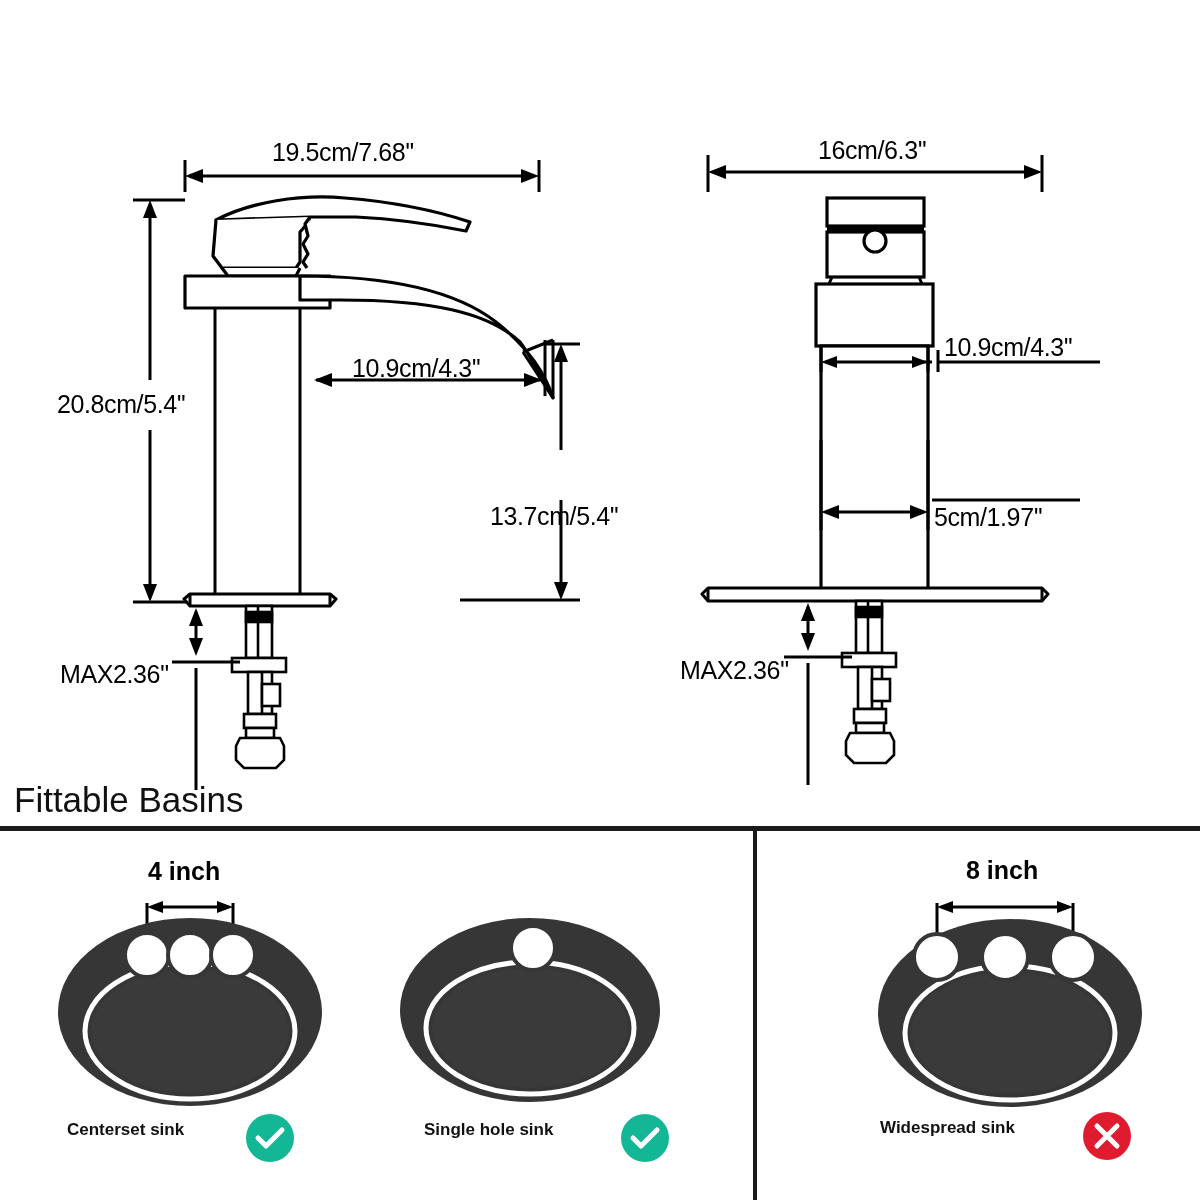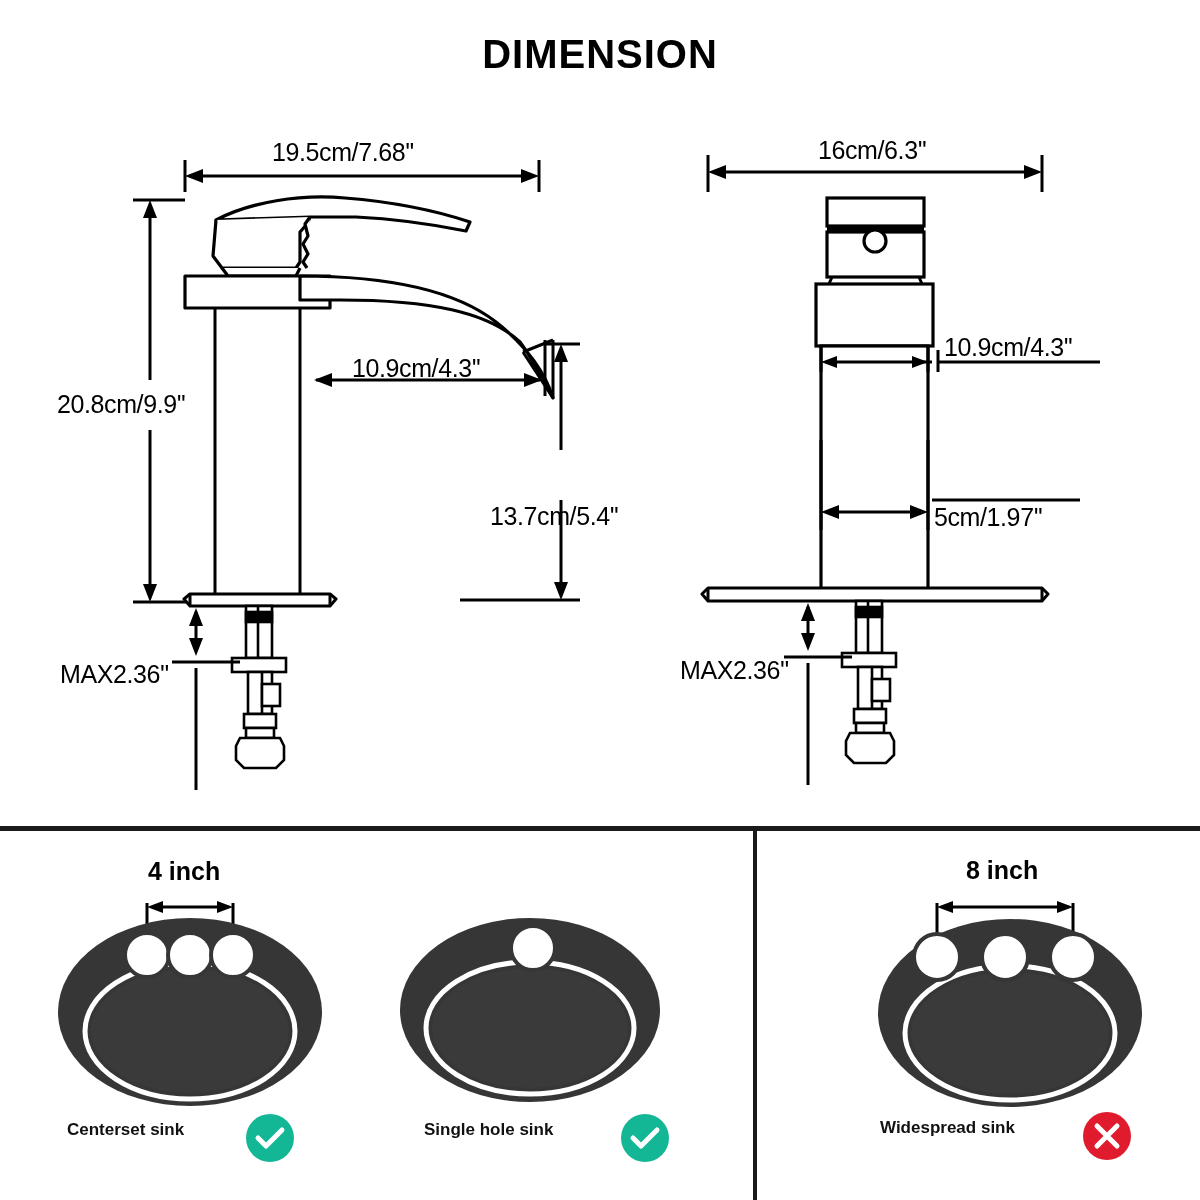--- a/index.html
+++ b/index.html
@@ -71,21 +71,20 @@
     color:#000;
   }
 
   svg{display:block;overflow:visible;}
 </style>
 </head>
 <body>
 
 <div id="root">
 
-  <div id="title">DIMENSION</div>
 
   <svg class="abs" style="left:0px;top:0px;" width="700" height="830">
 
     <g stroke="#000" stroke-width="3" fill="none">
       <line x1="185" y1="160" x2="185" y2="192"></line>
       <line x1="539" y1="160" x2="539" y2="192"></line>
       <line x1="191" y1="176" x2="533" y2="176"></line>
     </g>
     <polygon points="185,176 203,169 203,183" fill="#000"></polygon>
     <polygon points="539,176 521,169 521,183" fill="#000"></polygon>
@@ -189,21 +188,21 @@
       <line x1="545" y1="344" x2="580" y2="344"></line>
       <line x1="460" y1="600" x2="580" y2="600"></line>
       <line x1="561" y1="350" x2="561" y2="450"></line>
       <line x1="561" y1="500" x2="561" y2="594"></line>
     </g>
     <polygon points="561,344 554,362 568,362" fill="#000"></polygon>
     <polygon points="561,600 554,582 568,582" fill="#000"></polygon>
   </svg>
 
   <div class="dimlabel" style="left:272px;top:138px;">19.5cm/7.68''</div>
-  <div class="dimlabel" style="left:57px;top:390px;">20.8cm/9.9''</div>
+  <div class="dimlabel" style="left:57px;top:390px;">20.8cm/5.4''</div>
   <div class="dimlabel" style="left:352px;top:354px;">10.9cm/4.3''</div>
   <div class="dimlabel" style="left:490px;top:458px;margin-top:44px;">13.7cm/5.4''</div>
   <div class="dimlabel" style="left:60px;top:660px;">MAX2.36''</div>
 
   <svg class="abs" style="left:680px;top:0px;" width="520" height="830">
 
     <g stroke="#000" stroke-width="3" fill="none">
       <line x1="28" y1="155" x2="28" y2="192"></line>
       <line x1="362" y1="155" x2="362" y2="192"></line>
       <line x1="34" y1="172" x2="356" y2="172"></line>
@@ -273,20 +272,21 @@
     </g>
     <polygon points="141,512 159,505 159,519" fill="#000"></polygon>
     <polygon points="248,512 230,505 230,519" fill="#000"></polygon>
   </svg>
 
   <div class="dimlabel" style="left:818px;top:136px;">16cm/6.3''</div>
   <div class="dimlabel" style="left:944px;top:333px;">10.9cm/4.3''</div>
   <div class="dimlabel" style="left:934px;top:478px;margin-top:25px;">5cm/1.97''</div>
   <div class="dimlabel" style="left:680px;top:656px;">MAX2.36''</div>
 
+  <div id="fittable">Fittable  Basins</div>
   <div id="hrule"></div>
   <div id="vdivider"></div>
 
   <svg class="abs" style="left:30px;top:845px;" width="320" height="290">
 
     <g stroke="#000" stroke-width="3" fill="none">
       <line x1="117" y1="58" x2="117" y2="110"></line>
       <line x1="203" y1="58" x2="203" y2="110"></line>
       <line x1="122" y1="62" x2="198" y2="62"></line>
     </g>

